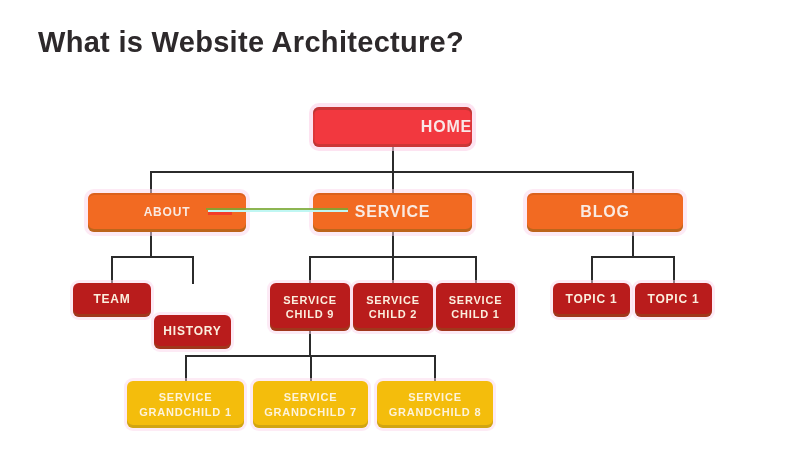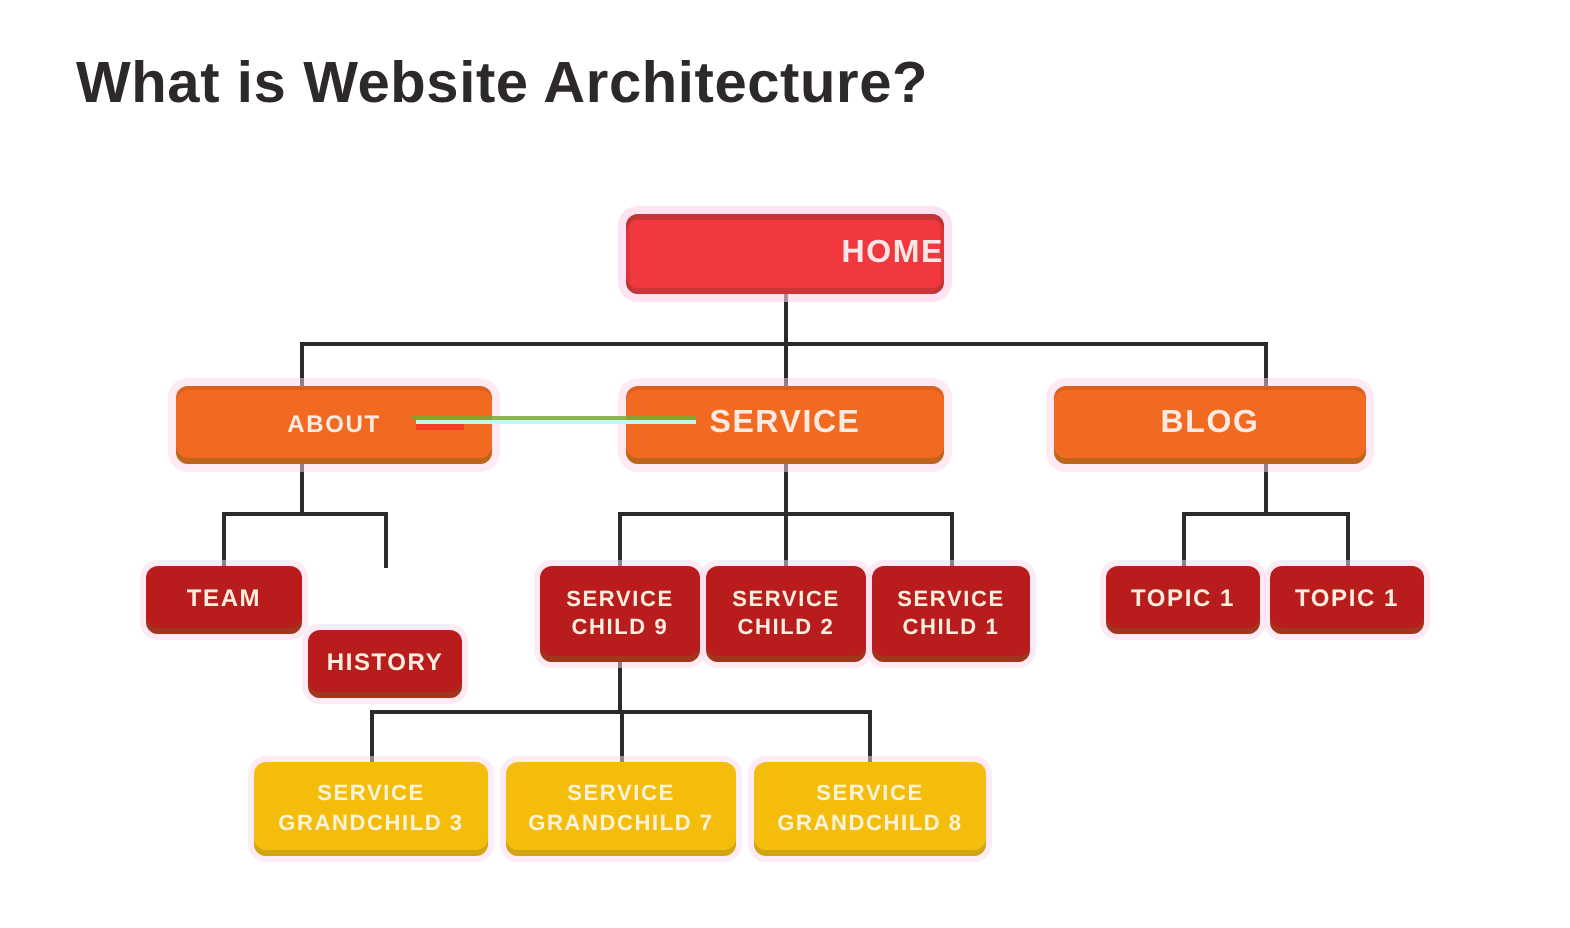--- a/index.html
+++ b/index.html
@@ -133,21 +133,21 @@
         <div>CHILD 1</div>
       </div>
       <div class="node node-child" style="left: 553px; top: 283px; width: 77px; height: 34px; font-size: 12px;">
         <div>TOPIC 1</div>
       </div>
       <div class="node node-child" style="left: 635px; top: 283px; width: 77px; height: 34px; font-size: 12px;">
         <div>TOPIC 1</div>
       </div>
       <div class="node node-grandchild" style="left: 127px; top: 381px; width: 117px; height: 47px; font-size: 11px;">
         <div>SERVICE</div>
-        <div>GRANDCHILD 3</div>
+        <div>GRANDCHILD 1</div>
       </div>
       <div class="node node-grandchild" style="left: 253px; top: 381px; width: 115px; height: 47px; font-size: 11px;">
         <div>SERVICE</div>
         <div>GRANDCHILD 7</div>
       </div>
       <div class="node node-grandchild" style="left: 377px; top: 381px; width: 116px; height: 47px; font-size: 11px;">
         <div>SERVICE</div>
         <div>GRANDCHILD 8</div>
       </div>
     </div>

